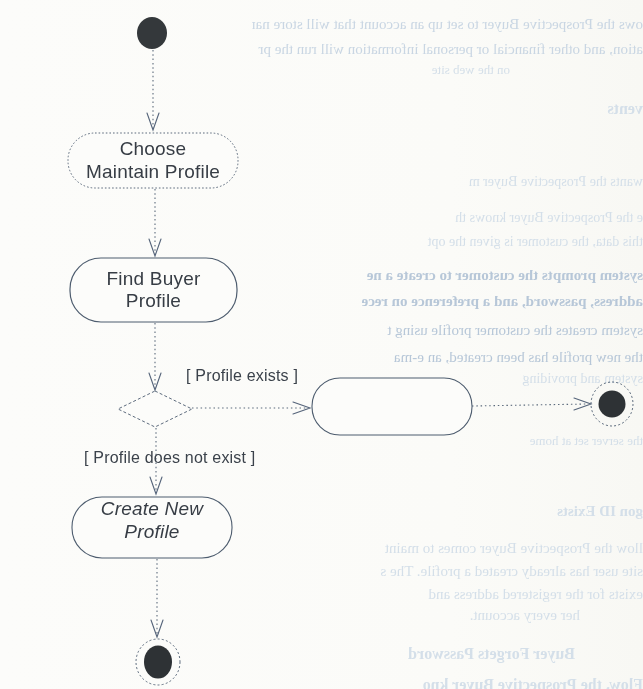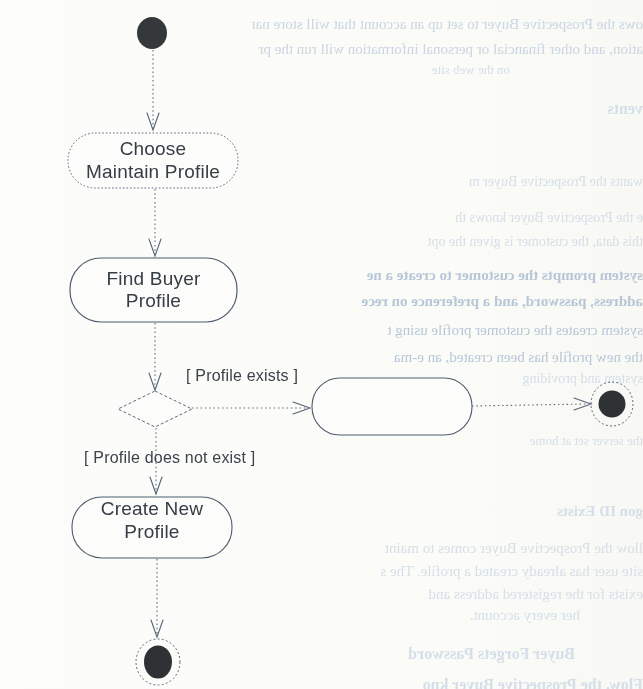--- a/index.html
+++ b/index.html
@@ -100,20 +100,20 @@
       <ellipse cx="158" cy="662" rx="14" ry="16.5" fill="#2e3235"></ellipse>
     </svg>
 
     <div class="node-label" style="left:68px;top:133px;width:170px;height:55px;">Choose
 Maintain Profile</div>
 
     <div class="node-label" style="left:70px;top:258px;width:167px;height:64px;">Find Buyer
 Profile</div>
 
 
-    <div class="node-label" style="left:72px;top:497px;width:160px;height:47px;">Create New
+    <div class="node-label" style="left:72px;top:497px;width:160px;height:47px;font-style:italic;">Create New
 Profile</div>
 
     <div class="guard-label" style="left:186px;top:367px;">[ Profile exists ]</div>
 
     <div class="guard-label" style="left:84px;top:449px;">[ Profile does not exist ]</div>
   </div>
 </div>
 
 </body></html>

